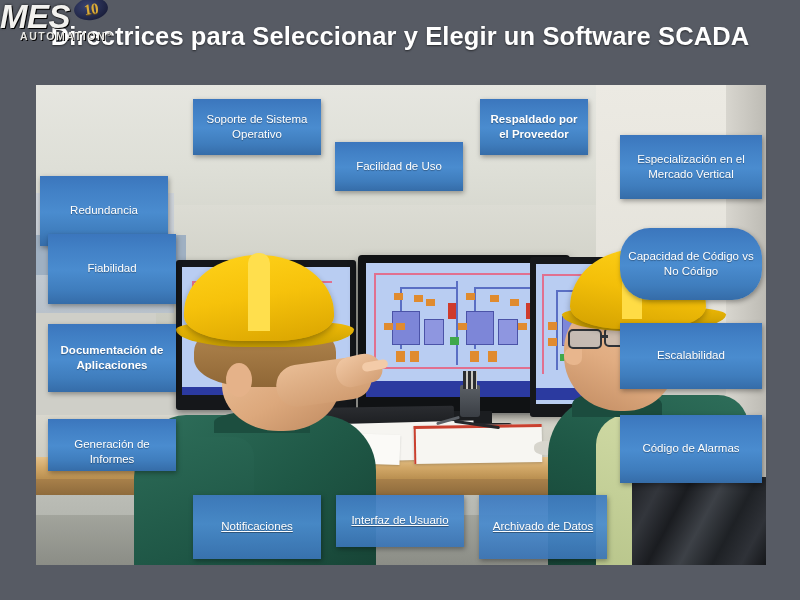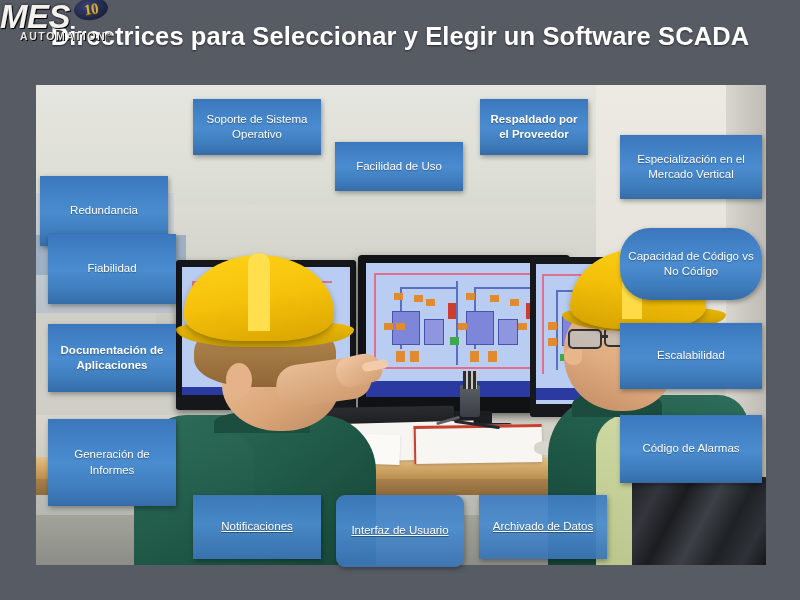--- a/index.html
+++ b/index.html
@@ -546,21 +546,21 @@
 
 <div class="box" style="left:40px; top:147px; width:128px; height:70px;margin-top:29px;">
   <span>Redundancia</span>
 </div>
 <div class="box" style="left:48px; top:234px; width:128px; height:70px;">
   <span>Fiabilidad</span>
 </div>
 <div class="box" style="left:48px; top:324px; width:128px; height:68px;font-weight:bold;">
   <span>Documentación de Aplicaciones</span>
 </div>
-<div class="box" style="left:48px; top:419px; width:128px; height:87px;">
+<div class="box" style="left:48px; top:419px; width:128px; height:52px;align-items:flex-end;">
   <span>Generación de Informes</span>
 </div>
 
 
 <div class="box" style="left:620px; top:135px; width:142px; height:64px;">
   <span>Especialización en el Mercado Vertical</span>
 </div>
 <include></include>
 <div class="box" style="left:620px; top:228px; width:142px; height:72px;border-radius:30px;">
   <span>Capacidad de Código vs No Código</span>
@@ -569,21 +569,21 @@
   <span>Escalabilidad</span>
 </div>
 <div class="box" style="left:620px; top:415px; width:142px; height:68px;">
   <span>Código de Alarmas</span>
 </div>
 
 
 <div class="box translucent" style="left:193px; top:495px; width:128px; height:64px;">
   <span>Notificaciones</span>
 </div>
-<div class="box translucent" style="left:336px; top:495px; width:128px; height:72px;border-radius:9px;">
+<div class="box translucent" style="left:336px; top:495px; width:128px; height:52px;">
   <span>Interfaz de Usuario</span>
 </div>
 <div class="box translucent" style="left:479px; top:495px; width:128px; height:64px;">
   <span>Archivado de Datos</span>
 </div>
 
 
 <div id="logo-wrap">
   <div id="logo-mes">MES</div>
   <div id="logo-badge">

